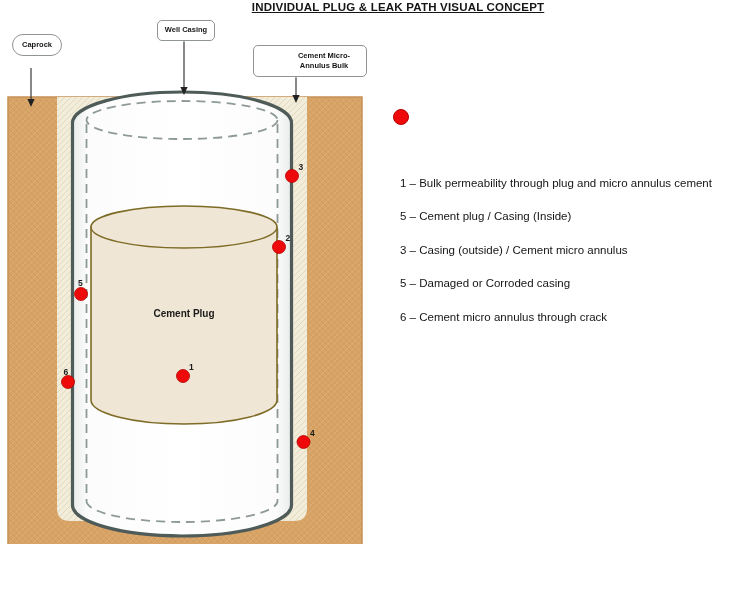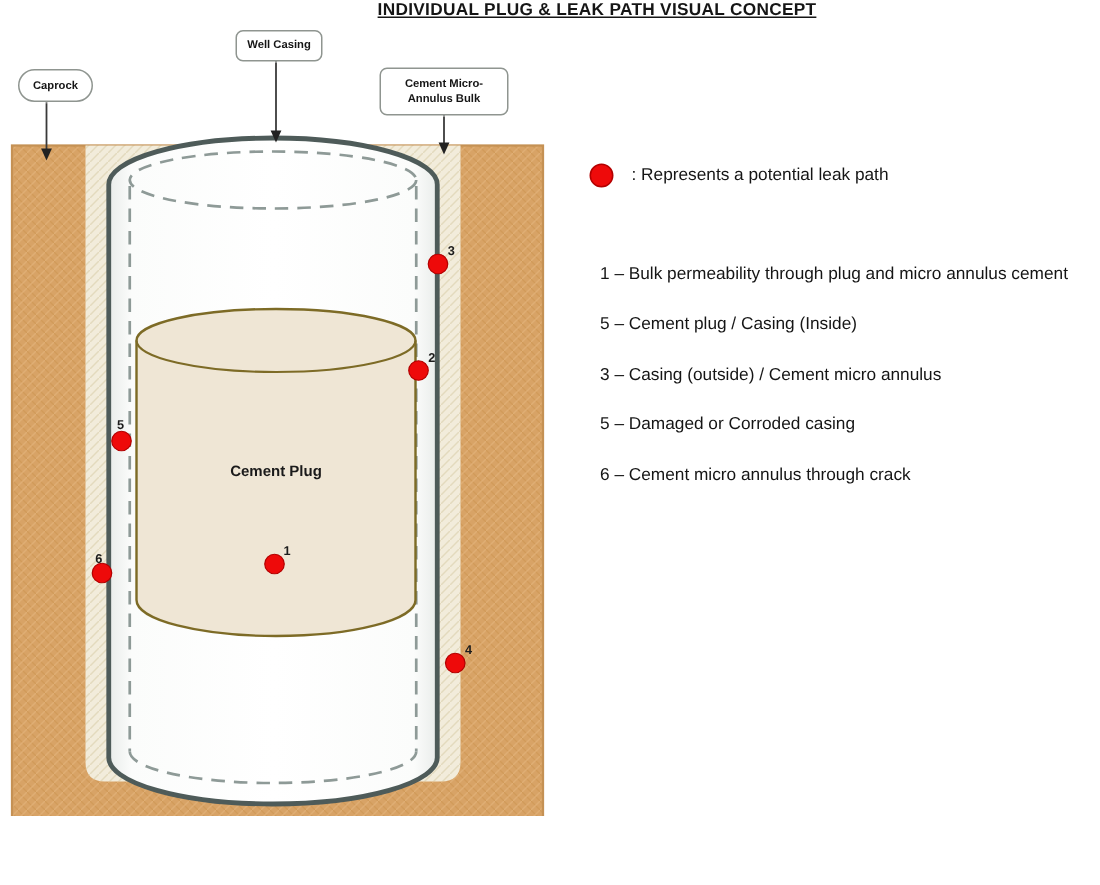--- a/index.html
+++ b/index.html
@@ -11,23 +11,23 @@
     position:absolute;left:238px;top:1px;width:320px;text-align:center;
     font-size:11.5px;font-weight:bold;text-decoration:underline;letter-spacing:.2px;
   }
   .diagram-svg{position:absolute;left:0;top:0;}
   .callout{
     position:absolute;background:#ffffff;border:1px solid #8f9590;border-radius:5px;
     display:flex;flex-direction:column;align-items:center;justify-content:center;
     font-size:7.5px;font-weight:600;text-align:center;line-height:1.35;
     box-shadow:0 0 0 1px rgba(255,255,255,.4);
   }
-  .callout-caprock{left:12px;top:46px;width:48px;height:20px;border-radius:11px;}
+  .callout-caprock{left:12px;top:34px;width:48px;height:20px;border-radius:11px;}
   .callout-wellcasing{left:157px;top:20px;width:56px;height:19px;}
-  .callout-cma{left:253px;top:45px;width:84px;height:30px;}
+  .callout-cma{left:253px;top:45px;width:84px;height:30px;padding-left:28px;}
   .legend{
     position:absolute;left:393px;top:109px;display:flex;align-items:center;gap:12px;
     font-size:11.5px;
   }
   .legend-dot{
     width:16px;height:16px;border-radius:50%;
     background:#ee0a0a;border:1px solid #b30000;box-sizing:border-box;flex:0 0 auto;
   }
   .leak-list{
     position:absolute;left:400px;top:167px;font-size:11.5px;white-space:nowrap;
@@ -124,21 +124,20 @@
   <div class="callout callout-wellcasing">
     <span>Well Casing</span>
   </div>
   <div class="callout callout-cma">
     <span>Cement Micro-</span>
     <span>Annulus Bulk</span>
   </div>
 
   <div class="legend">
     <span class="legend-dot"></span>
-    <span>: Represents a potential leak path</span>
   </div>
 
   <div class="leak-list">
     <div class="item">1 – Bulk permeability through plug and micro annulus cement</div>
     <div class="item">5 – Cement plug / Casing (Inside)</div>
     <div class="item">3 – Casing (outside) / Cement micro annulus</div>
     <div class="item">5 – Damaged or Corroded casing</div>
     <div class="item">6 – Cement micro annulus through crack</div>
   </div>
 

